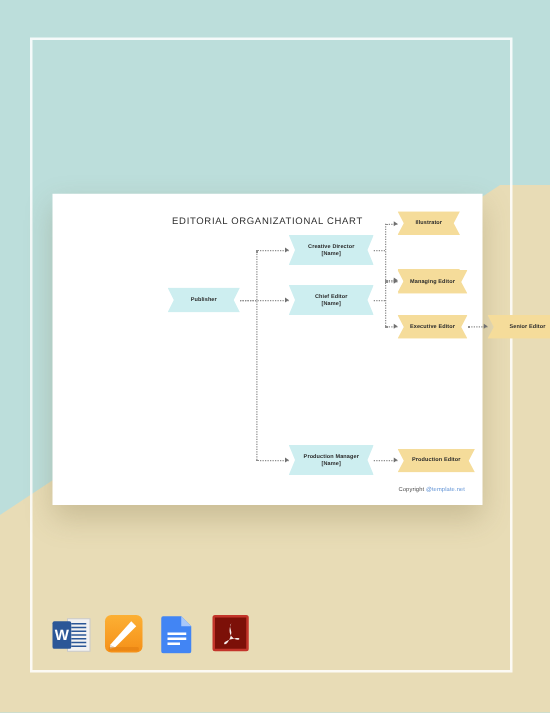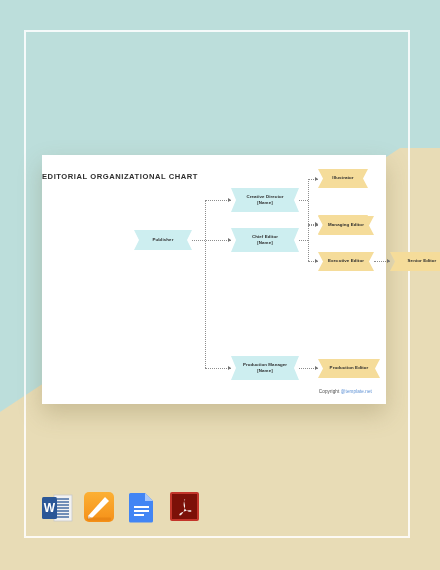--- a/index.html
+++ b/index.html
@@ -12,22 +12,22 @@
   
   #bg-teal{position:absolute;inset:0;background:#bcdedb;}
   #bg-tan{position:absolute;inset:0;background:#e8dcb6;
            clip-path:polygon(0 412px, 400px 148px, 440px 148px, 440px 570px, 0 570px);}
   #frame{position:absolute;left:24px;top:30px;width:386px;height:508px;
          border:2px solid rgba(255,255,255,.85);box-sizing:border-box;pointer-events:none;}
 
   
   #card{position:absolute;left:42px;top:155px;width:344px;height:249px;background:#fff;
         box-shadow:0 10px 22px rgba(120,104,60,.28);}
-  #chart-title{position:absolute;left:0;right:0;top:17px;
-        font-size:7.6px;font-weight:bold;letter-spacing:.55px;color:#2e2e2e;}
+  #chart-title{position:absolute;left:0;right:0;top:17px;text-align:center;
+        font-size:7.6px;font-weight:normal;letter-spacing:.55px;color:#2e2e2e;}
   #copyright{position:absolute;right:14px;bottom:10px;font-size:4.6px;color:#4a4a4a;letter-spacing:.1px;}
   #copyright .lnk{color:#5b8fd4;}
 
   
   #canvas{position:absolute;left:0;top:0;width:344px;height:249px;}
 
   
   .node{position:absolute;box-sizing:border-box;display:flex;flex-direction:column;
         align-items:center;justify-content:center;text-align:center;
         font-size:4.4px;font-weight:bold;color:#2b2b2b;line-height:1.45;letter-spacing:.1px;}

